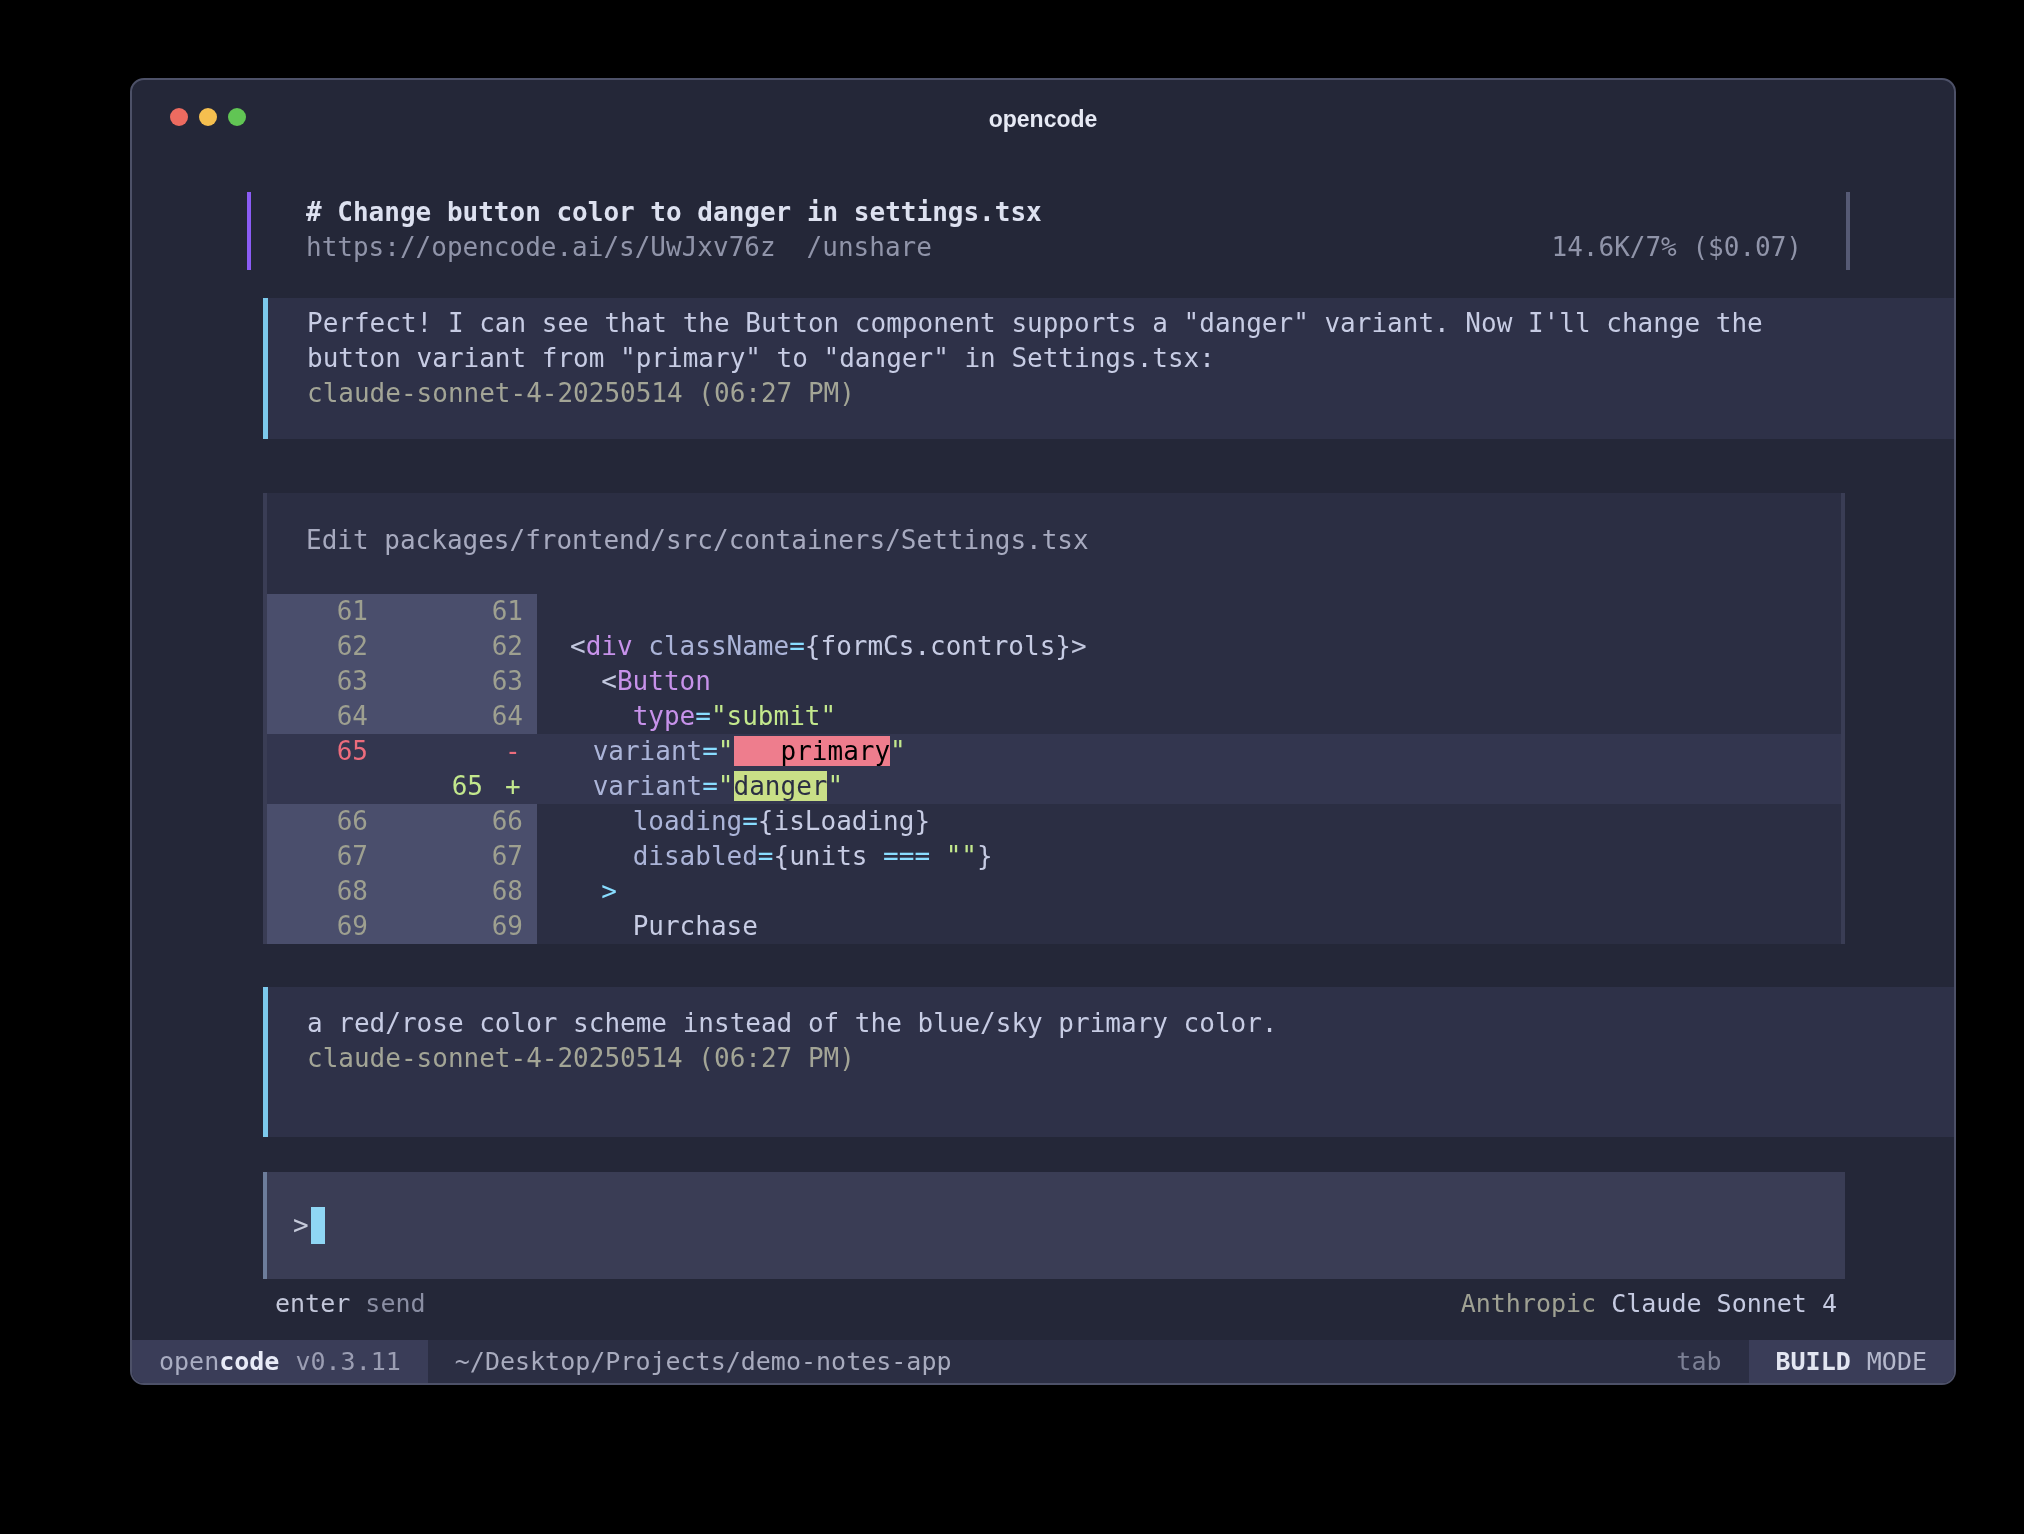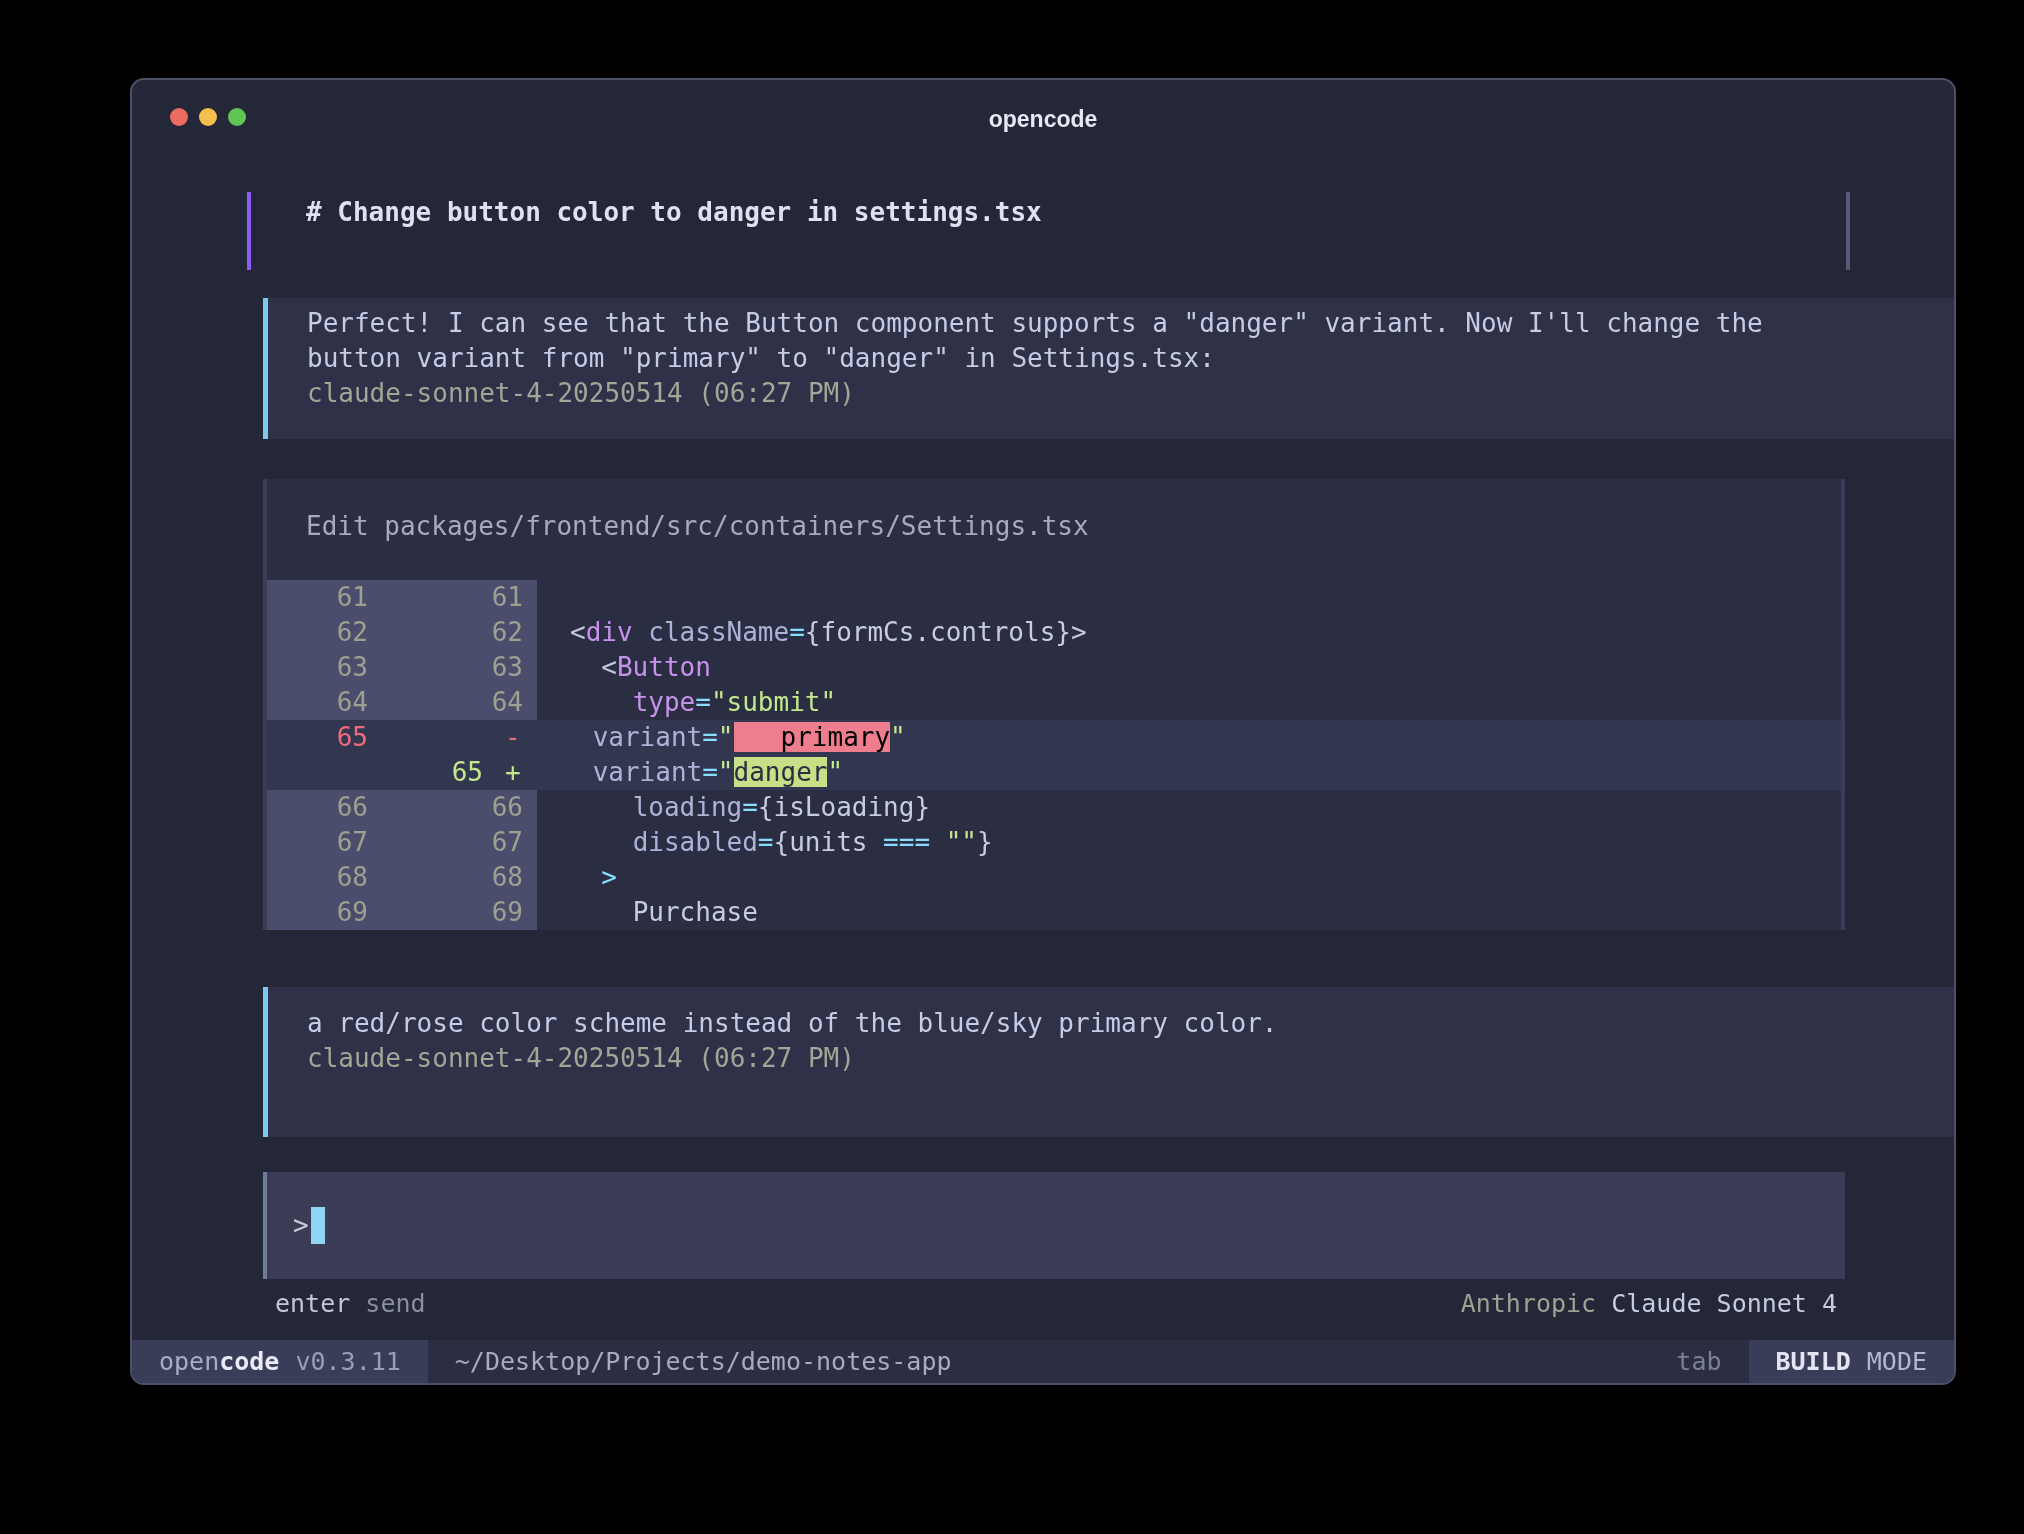--- a/index.html
+++ b/index.html
@@ -24,21 +24,21 @@
   #header .t2{color:#9094a9;position:relative;}
   #header .unshare{margin-left:31px;}
   #header .stats{position:absolute;right:44px;top:0;color:#9094a9;}
   
   .msg{position:absolute;left:131px;width:1908px;background:#2e3148;
     border-left:5px solid #7cc9ec;border-right:4px solid #3a3d55;padding:8px 0 0 39px;}
   #msg1{top:218px;height:141px;}
   #msg2{top:907px;height:150px;padding-top:19px;}
   .msg .meta{color:#a3a596;}
   
-  #edit{position:absolute;left:131px;top:399px;width:1582px;height:451px;background:#2b2e43;
+  #edit{position:absolute;left:131px;top:413px;width:1582px;height:451px;background:#2b2e43;
     border-left:4px solid #3a3d55;border-right:4px solid #3a3d55;}
   #edit .ehead{padding:30px 0 0 39px;color:#a7aabf;}
   #diff{position:absolute;left:0;top:101px;right:0;}
   .drow{display:flex;height:35px;line-height:35px;}
   .drow .gut{display:flex;flex:0 0 230px;}
   .drow.ctx .gut{background:#4a4e6c;gap:40px;}
   .drow.del,.drow.add{background:#33364f;}
   .ln{width:115px;text-align:right;padding-right:14px;color:#9ea090;}
   .drow.del .ln.old{color:#ec6c7c;}
   .drow.add .ln.new{color:#c3e88d;}
@@ -86,20 +86,24 @@
 
   <div id="titlebar">
     <span class="light" id="light-close"></span>
     <span class="light" id="light-min"></span>
     <span class="light" id="light-zoom"></span>
     <div id="win-title">opencode</div>
   </div>
 
   <div id="header">
     <div class="t1"># Change button color to danger in settings.tsx</div>
+    <div class="t2">
+      <span>https://opencode.ai/s/UwJxv76z</span><span class="unshare">/unshare</span>
+      <span class="stats">14.6K/7% ($0.07)</span>
+    </div>
   </div>
 
   <div class="msg" id="msg1">
     <div>Perfect! I can see that the Button component supports a "danger" variant. Now I'll change the</div>
     <div>button variant from "primary" to "danger" in Settings.tsx:</div>
     <div class="meta">claude-sonnet-4-20250514 (06:27 PM)</div>
   </div>
 
   <div id="edit">
     <div class="ehead">Edit packages/frontend/src/containers/Settings.tsx</div>

